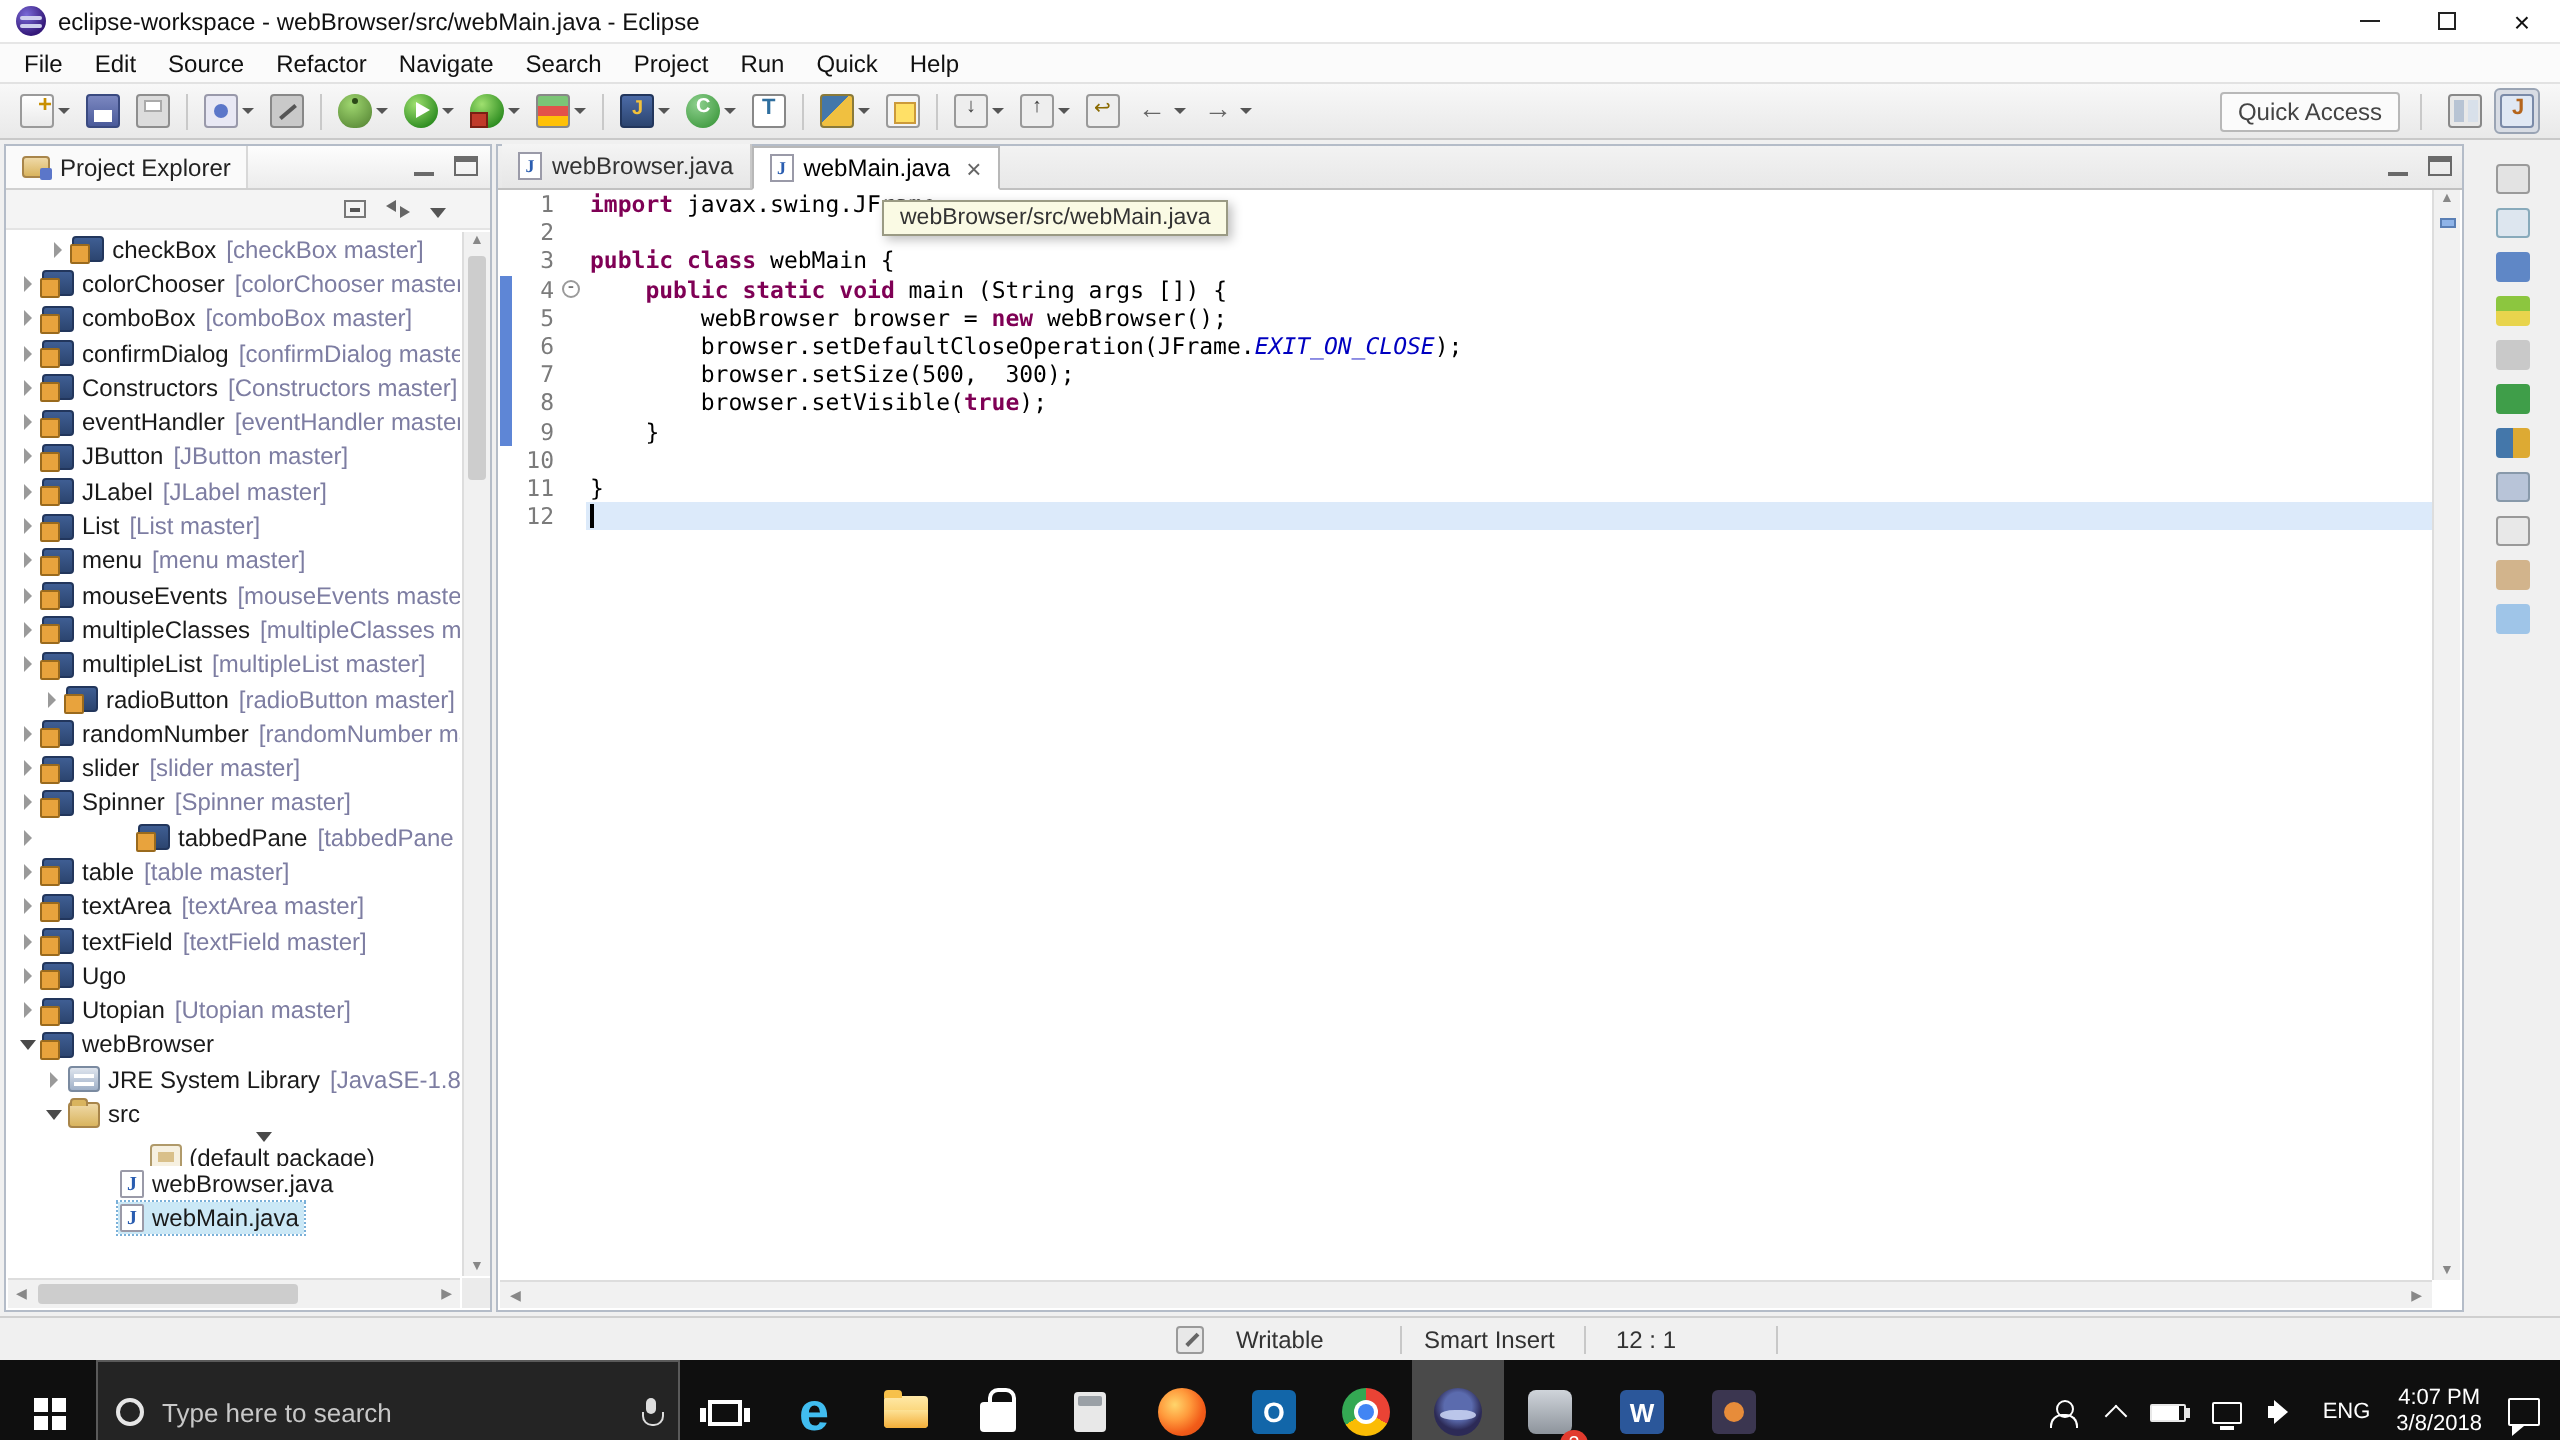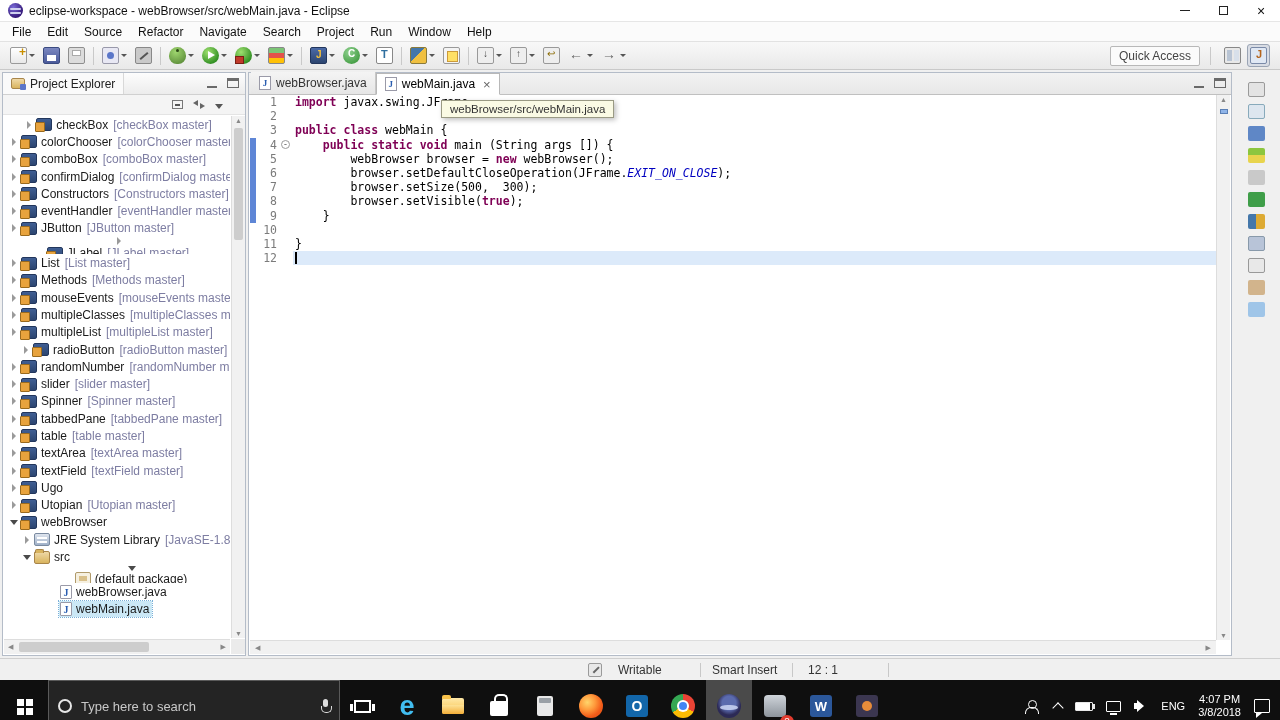--- a/index.html
+++ b/index.html
@@ -257,21 +257,21 @@
 
 <div class="menubar">
     <div class="menu-item">File</div>
     <div class="menu-item">Edit</div>
     <div class="menu-item">Source</div>
     <div class="menu-item">Refactor</div>
     <div class="menu-item">Navigate</div>
     <div class="menu-item">Search</div>
     <div class="menu-item">Project</div>
     <div class="menu-item">Run</div>
-    <div class="menu-item">Window</div>
+    <div class="menu-item">Quick</div>
     <div class="menu-item">Help</div>
   </div>
 
 <div class="toolbar">
   <div class="tbl">
       <span class="tb-btn">
         <span class="tbi tbi-new"></span>
         <span class="dd"></span>
       </span>
       <span class="tb-btn">
@@ -438,42 +438,42 @@
           </span>
         </div>
         <div class="trow" style="padding-left: 4px;">
           <span class="expander col"></span>
           <span class="hit">
             <span class="tic tic-project"></span>
             <span class="tlbl">JButton</span>
             <span class="tdecor">[JButton master]</span>
           </span>
         </div>
-        <div class="trow" style="padding-left: 4px; flex-direction: column;">
+        <div class="trow" style="padding-left: 4px;">
           <span class="expander col"></span>
           <span class="hit">
             <span class="tic tic-project"></span>
             <span class="tlbl">JLabel</span>
             <span class="tdecor">[JLabel master]</span>
           </span>
         </div>
         <div class="trow" style="padding-left: 4px;">
           <span class="expander col"></span>
           <span class="hit">
             <span class="tic tic-project"></span>
             <span class="tlbl">List</span>
             <span class="tdecor">[List master]</span>
           </span>
         </div>
         <div class="trow" style="padding-left: 4px;">
           <span class="expander col"></span>
           <span class="hit">
             <span class="tic tic-project"></span>
-            <span class="tlbl">Methods</span>
-            <span class="tdecor">[Methods master]</span>
+            <span class="tlbl">menu</span>
+            <span class="tdecor">[menu master]</span>
           </span>
         </div>
         <div class="trow" style="padding-left: 4px;">
           <span class="expander col"></span>
           <span class="hit">
             <span class="tic tic-project"></span>
             <span class="tlbl">mouseEvents</span>
             <span class="tdecor">[mouseEvents master]</span>
           </span>
         </div>
@@ -518,21 +518,21 @@
           </span>
         </div>
         <div class="trow" style="padding-left: 4px;">
           <span class="expander col"></span>
           <span class="hit">
             <span class="tic tic-project"></span>
             <span class="tlbl">Spinner</span>
             <span class="tdecor">[Spinner master]</span>
           </span>
         </div>
-        <div class="trow" style="padding-left: 4px;">
+        <div class="trow" style="padding-left: 4px; gap: 48px;">
           <span class="expander col"></span>
           <span class="hit">
             <span class="tic tic-project"></span>
             <span class="tlbl">tabbedPane</span>
             <span class="tdecor">[tabbedPane master]</span>
           </span>
         </div>
         <div class="trow" style="padding-left: 4px;">
           <span class="expander col"></span>
           <span class="hit">

